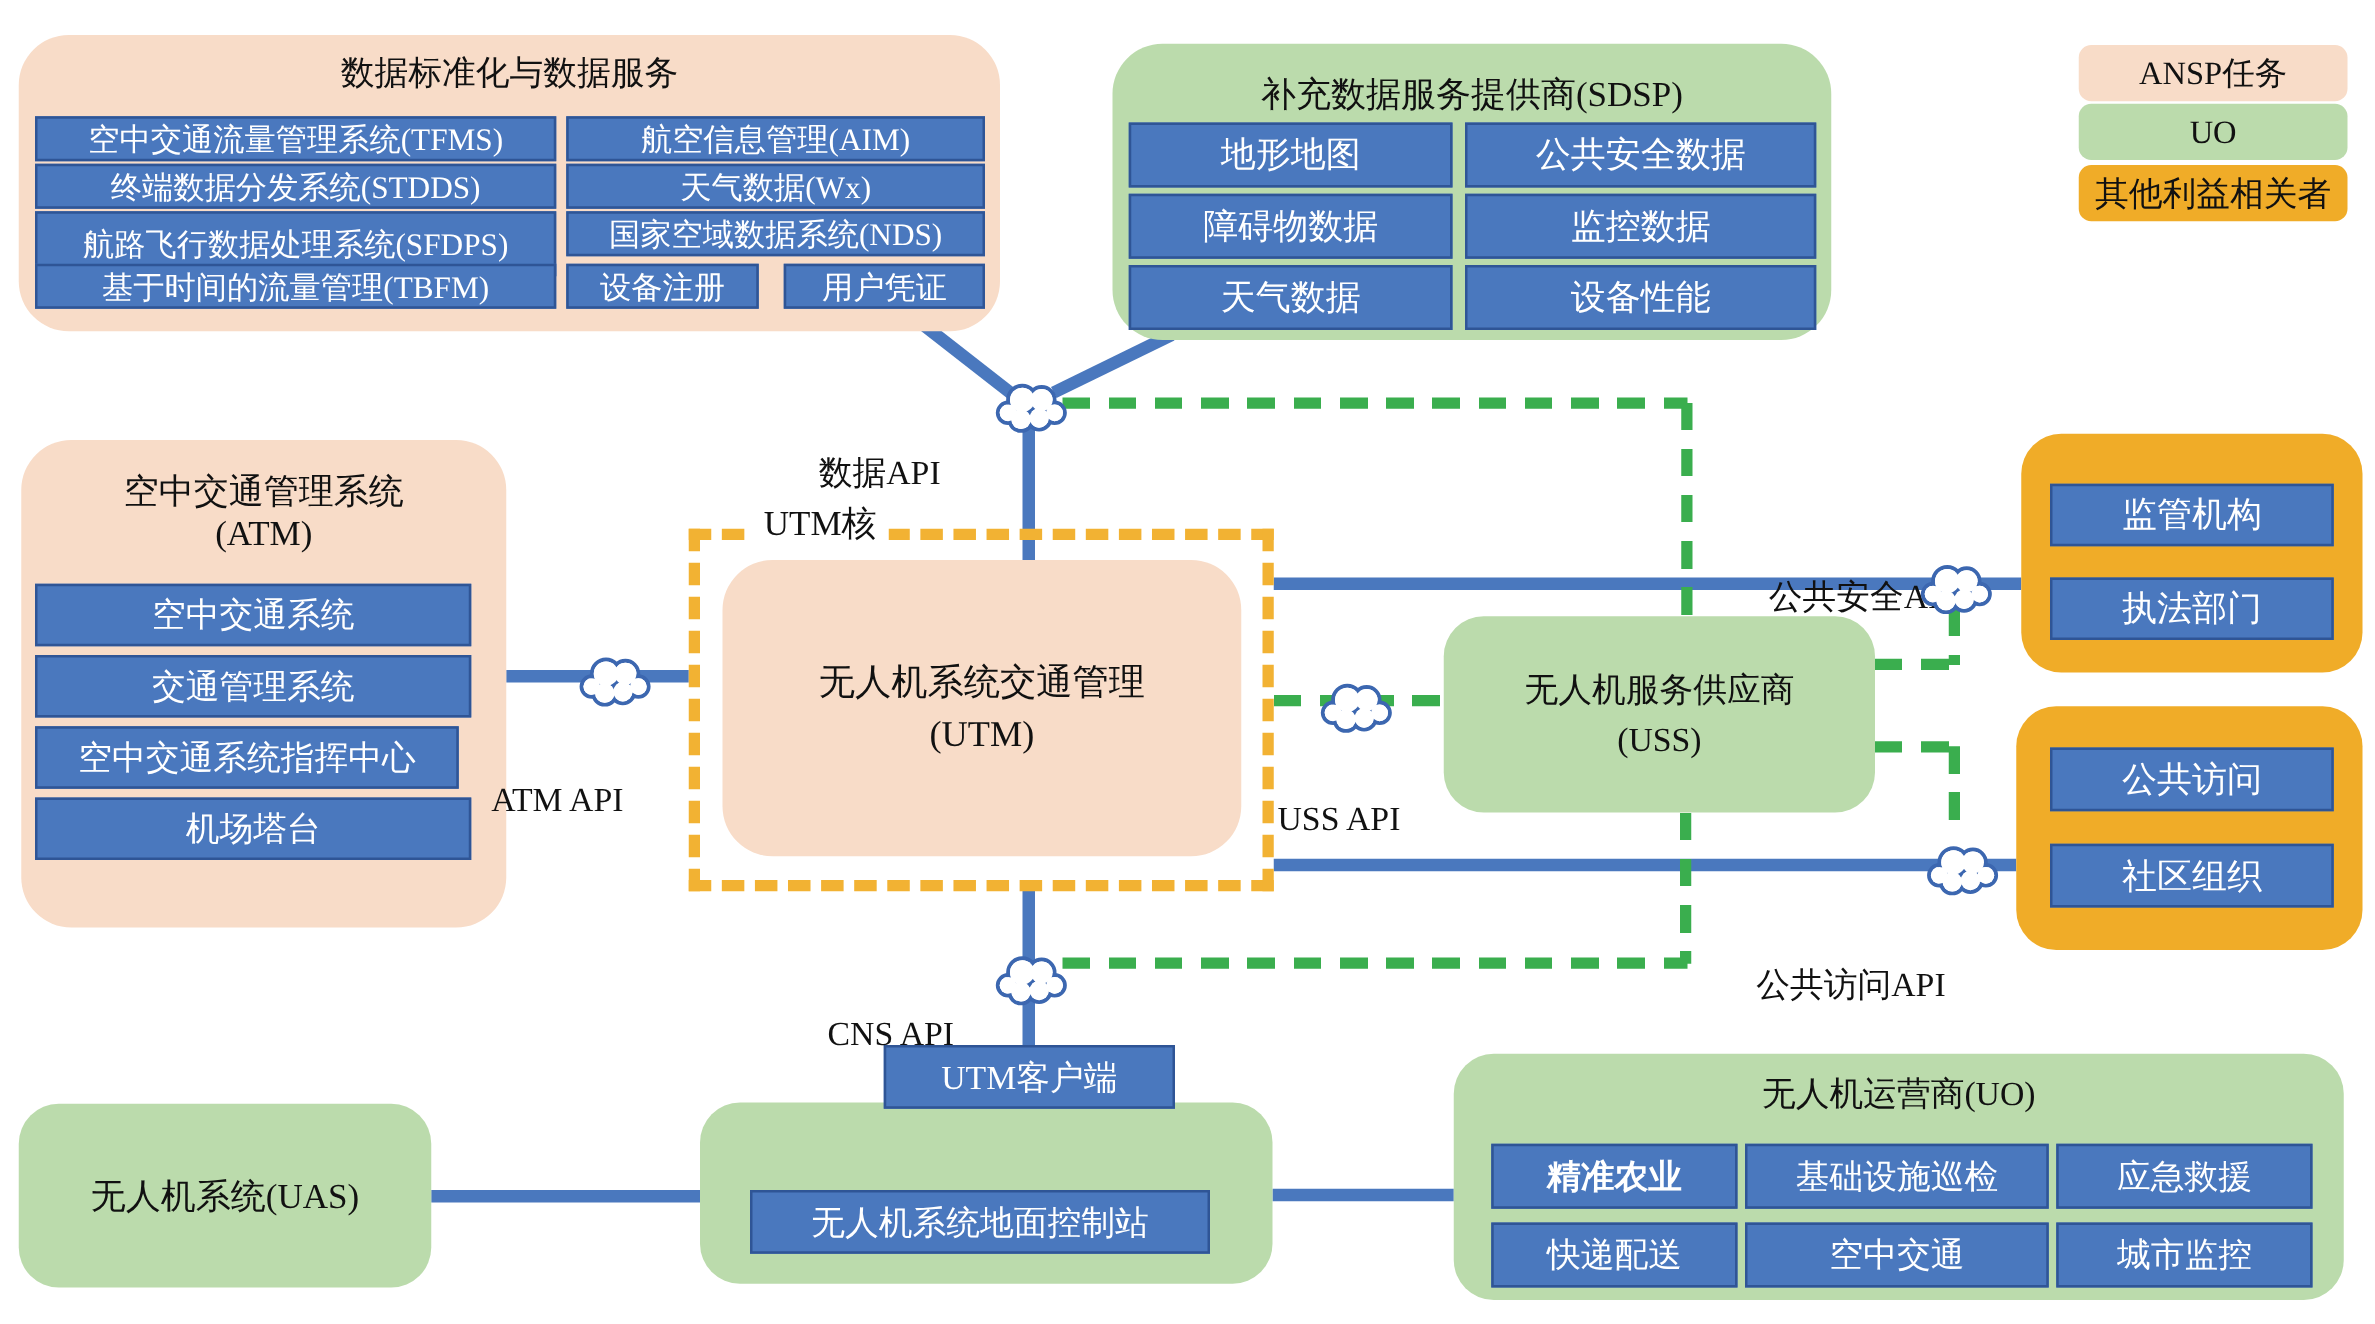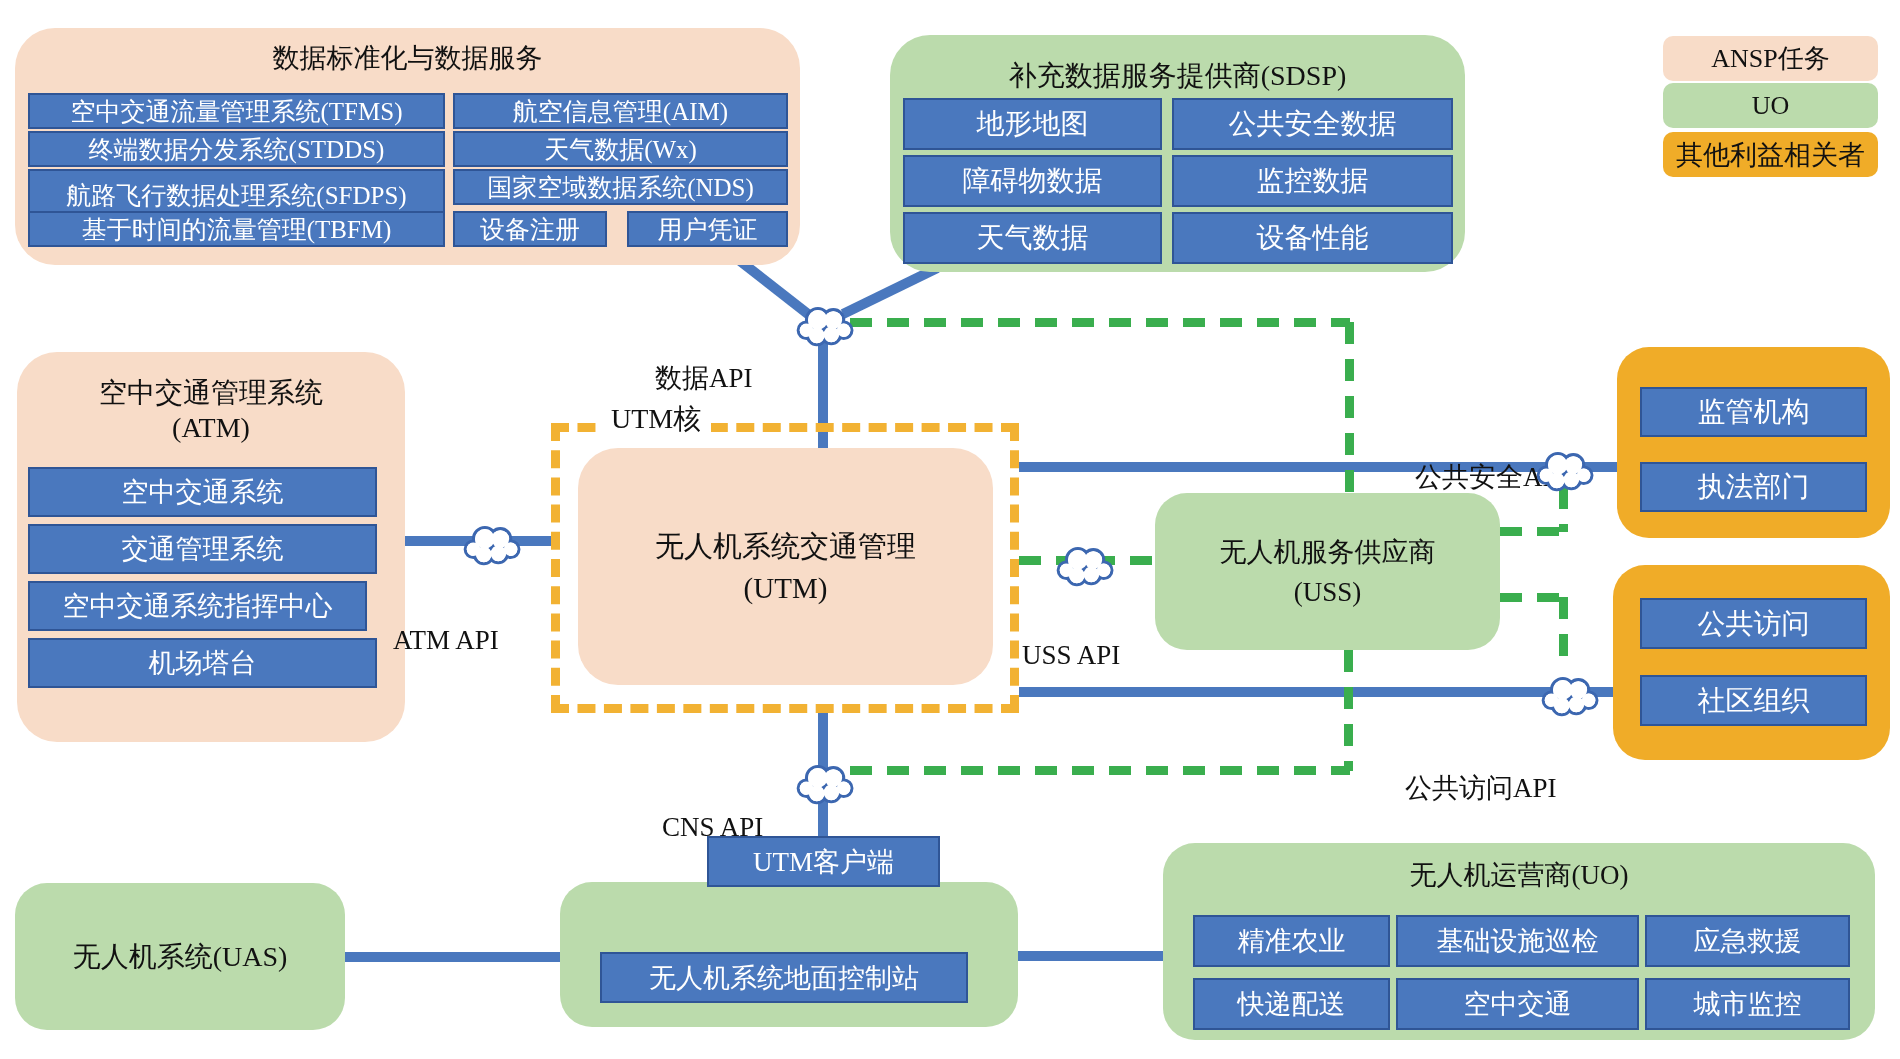--- a/index.html
+++ b/index.html
@@ -94,21 +94,21 @@
   <section class="panel green r32 ctr" style="left:15px;top:883px;width:330px;height:147px;font-size:28px;">无人机系统(UAS)</section>
 
   <section class="panel green r32" style="left:560px;top:882px;width:458px;height:145px;">
     <div class="bi" style="left:40px;top:70px;width:368px;height:51px;font-size:27px;">无人机系统地面控制站</div>
   </section>
 
   <div class="bi" style="left:707px;top:836px;width:233px;height:51px;font-size:27px;z-index:4;">UTM客户端</div>
 
   <section class="panel green r32" style="left:1163px;top:843px;width:712px;height:197px;">
     <div class="pt" style="top:14px;font-size:27px;">无人机运营商(UO)</div>
-    <div class="bi" style="left:30px;top:72px;width:197px;height:52px;font-size:27px;">精准农业</div>
+    <div class="bi" style="left:30px;top:72px;width:197px;height:52px;font-size:27px;font-weight:bold;">精准农业</div>
     <div class="bi" style="left:233px;top:72px;width:243px;height:52px;font-size:27px;">基础设施巡检</div>
     <div class="bi" style="left:482px;top:72px;width:205px;height:52px;font-size:27px;">应急救援</div>
     <div class="bi" style="left:30px;top:135px;width:197px;height:52px;font-size:27px;">快递配送</div>
     <div class="bi" style="left:233px;top:135px;width:243px;height:52px;font-size:27px;">空中交通</div>
     <div class="bi" style="left:482px;top:135px;width:205px;height:52px;font-size:27px;">城市监控</div>
   </section>
 
   <div class="bl" style="left:405px;top:536px;width:146px;height:10px;"></div>
   <div class="bl" style="left:735px;top:252px;width:97px;height:10px;transform:rotate(38deg);transform-origin:0 50%;"></div>
   <div class="bl" style="left:843px;top:309px;width:105px;height:10px;transform:rotate(-26deg);transform-origin:0 50%;"></div>

